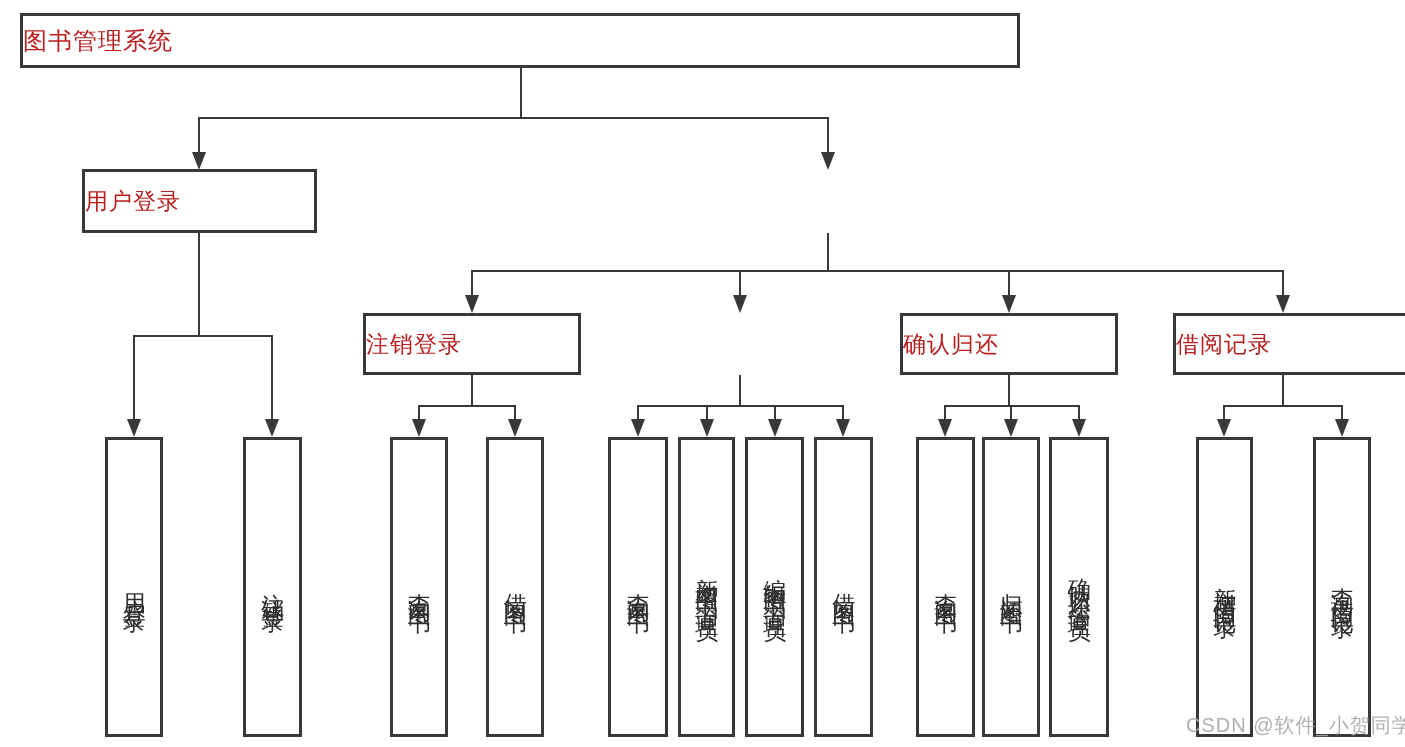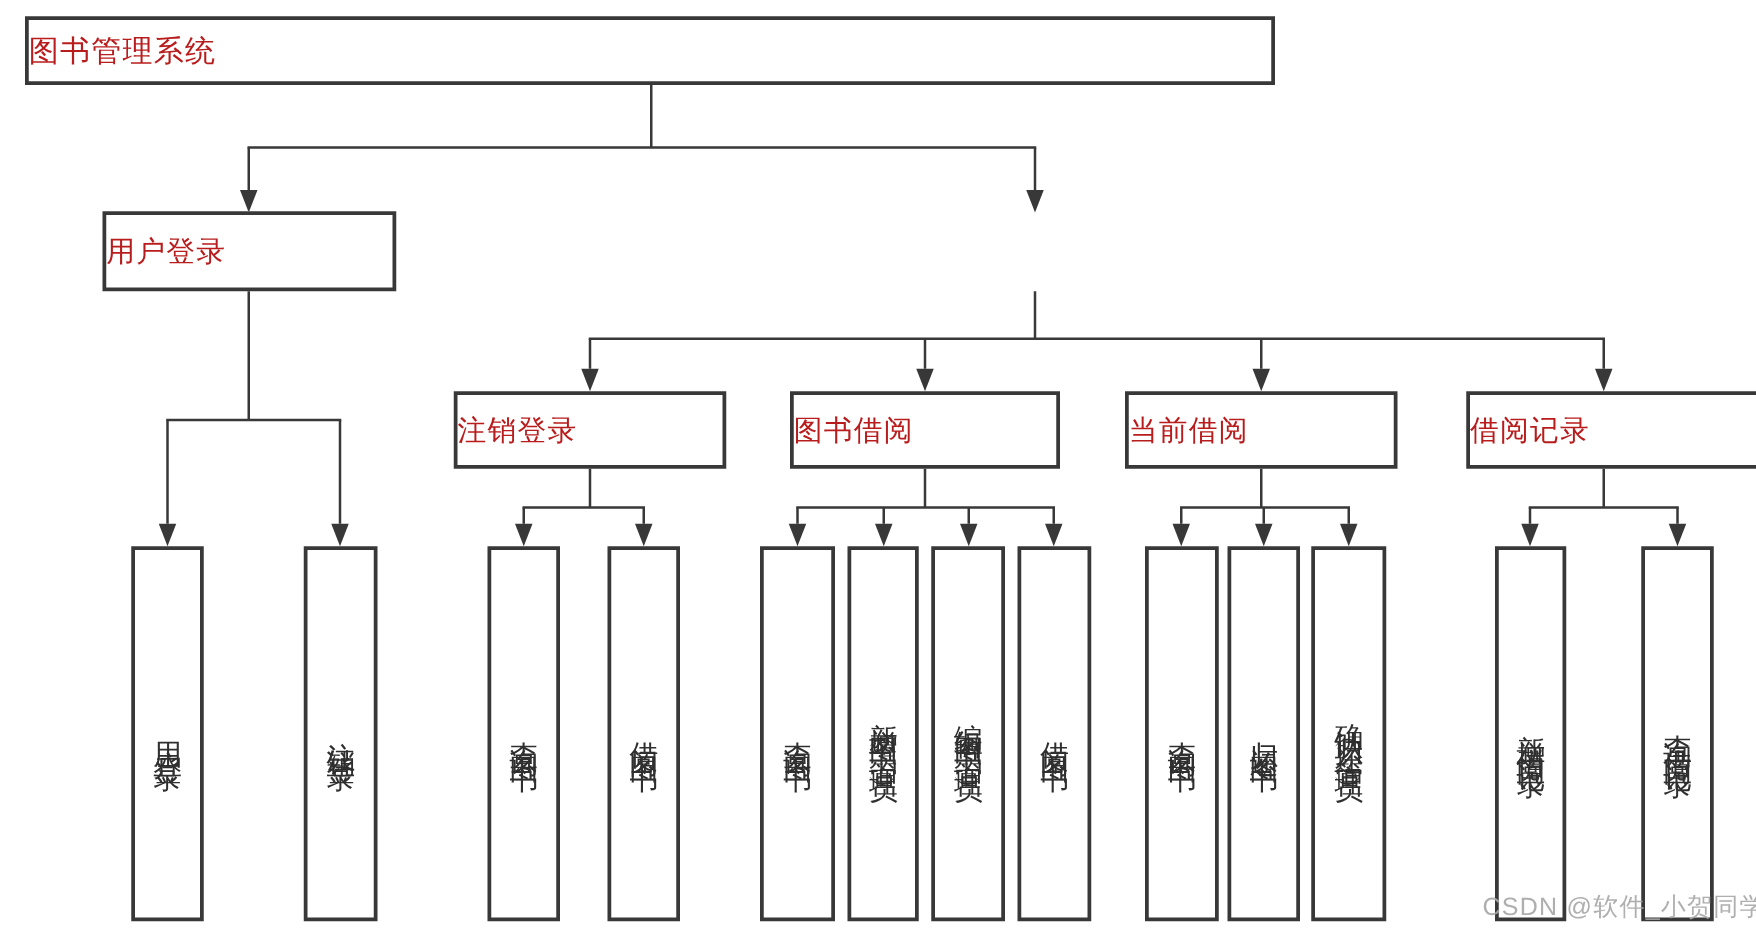--- a/index.html
+++ b/index.html
@@ -93,25 +93,22 @@
   <div class="line" style="left:739px; top:271px; width:2px; height:24px;"></div>
   <div class="arrowhead" style="left:733px; top:295px;"></div>
   <div class="line" style="left:1008px; top:271px; width:2px; height:24px;"></div>
   <div class="arrowhead" style="left:1002px; top:295px;"></div>
   <div class="line" style="left:1282px; top:271px; width:2px; height:24px;"></div>
   <div class="arrowhead" style="left:1276px; top:295px;"></div>
 
   <div class="box" style="left:363px; top:313px; width:218px; height:62px;">
     <span>注销登录</span>
   </div>
-  <div class="box" style="left:632px; top:313px; width:216px; height:62px;">
-    <span>图书借阅</span>
-  </div>
   <div class="box" style="left:900px; top:313px; width:218px; height:62px;">
-    <span>当前借阅</span>
+    <span>确认归还</span>
   </div>
   <div class="box" style="left:1173px; top:313px; width:244px; height:62px;">
     <span>借阅记录</span>
   </div>
 
   <div class="line" style="left:471px; top:375px; width:2px; height:31px;"></div>
   <div class="line" style="left:418px; top:405px; width:98px; height:2px;"></div>
   <div class="line" style="left:418px; top:406px; width:2px; height:13px;"></div>
   <div class="arrowhead" style="left:412px; top:419px;"></div>
   <div class="line" style="left:514px; top:406px; width:2px; height:13px;"></div>

